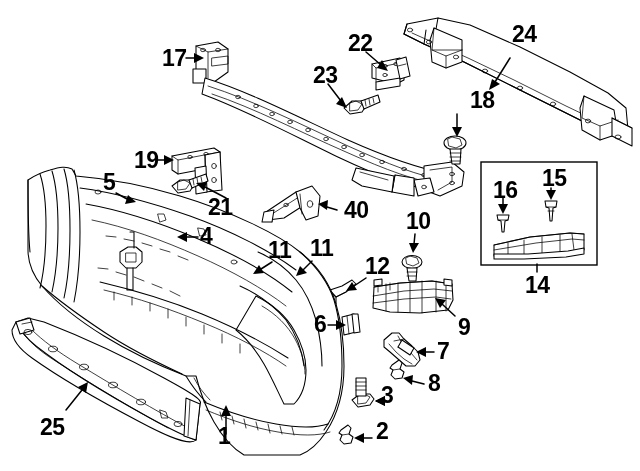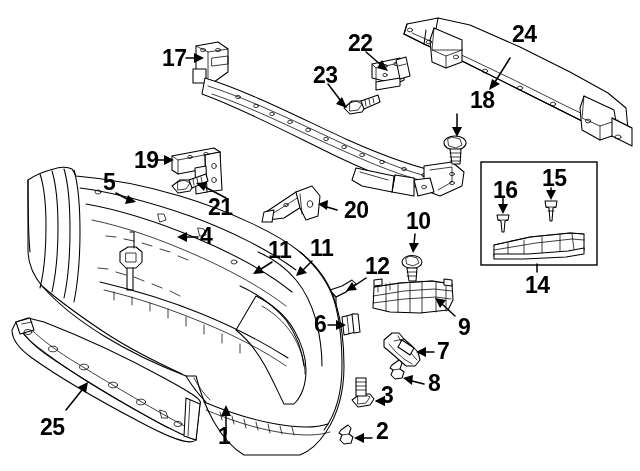--- a/index.html
+++ b/index.html
@@ -448,20 +448,20 @@
 <div class="callout" style="left:406px;top:210px;">10</div>
 <div class="callout" style="left:310px;top:237px;text-align:right;">11</div>
 <div class="callout" style="left:365px;top:255px;">12</div>
 <div class="callout" style="left:268px;top:239px;">11</div>
 <div class="callout" style="left:525px;top:274px;">14</div>
 <div class="callout" style="left:542px;top:167px;">15</div>
 <div class="callout" style="left:493px;top:179px;">16</div>
 <div class="callout" style="left:162px;top:47px;">17</div>
 <div class="callout" style="left:446px;top:89px;margin-left:24px;">18</div>
 <div class="callout" style="left:134px;top:149px;">19</div>
-<div class="callout" style="left:344px;top:199px;">20</div>
+<div class="callout" style="left:344px;top:199px;">40</div>
 <div class="callout" style="left:208px;top:196px;">21</div>
 <div class="callout" style="left:348px;top:32px;">22</div>
 <div class="callout" style="left:313px;top:64px;">23</div>
 <div class="callout" style="left:512px;top:23px;">24</div>
 <div class="callout" style="left:40px;top:416px;">25</div>
 
 </div>
 
 </body></html>

